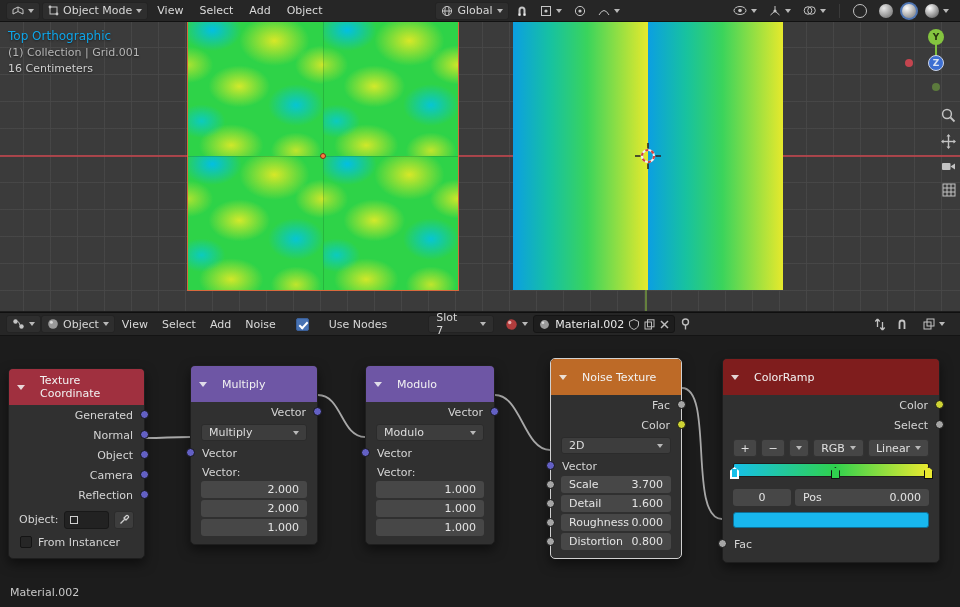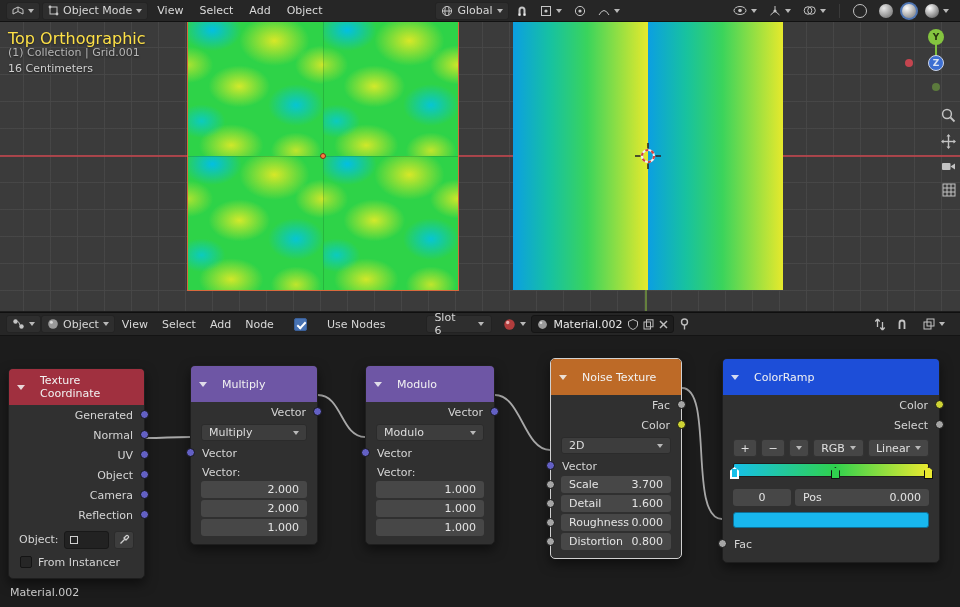--- a/index.html
+++ b/index.html
@@ -189,21 +189,21 @@
 
 <div class="viewport">
   <div class="vgrid"></div>
   <div class="yaxis"></div>
   <div class="xaxis"></div>
 
   <div class="plane plane-noise"></div>
   <div class="plane plane-grad"></div>
   <div class="origin-dot"></div>
 
-  <div class="vtext" style="top:7px;font-size:16px;color:#fde047">Top Orthographic</div>
+  <div class="vtext" style="top:7px;font-size:12px;color:#0ea5e9">Top Orthographic</div>
   <div class="vtext" style="top:24px;color:#b5b5b5">(1) Collection | Grid.001</div>
   <div class="vtext" style="top:40px;color:#cfcfcf">16 Centimeters</div>
 
   <div class="cursor3d">
     <svg width="26" height="26">
       <line x1="13" y1="0" x2="13" y2="5.5" stroke="#2b2b2b" stroke-width="1.6"></line>
       <line x1="13" y1="20.5" x2="13" y2="26" stroke="#2b2b2b" stroke-width="1.6"></line>
       <line x1="0" y1="13" x2="5.5" y2="13" stroke="#2b2b2b" stroke-width="1.6"></line>
       <line x1="20.5" y1="13" x2="26" y2="13" stroke="#2b2b2b" stroke-width="1.6"></line>
       <circle cx="13" cy="13" r="6" fill="none" stroke="#f2f2f2" stroke-width="2.2"></circle>
@@ -260,29 +260,29 @@
     <svg width="12" height="12">
         <circle cx="6" cy="6" r="4.8" fill="#9a9a9a"></circle>
         <circle cx="4.4" cy="4.2" r="1.5" fill="#d9d9d9"></circle>
       </svg>
     <span>Object</span>
     <span class="chev"></span>
   </div>
   <span class="menu">View</span>
   <span class="menu">Select</span>
   <span class="menu">Add</span>
-  <span class="menu">Node</span>
+  <span class="menu">Noise</span>
 
   <div class="hgrp" style="gap:20px;margin-left:8px">
     <span class="cb"></span>
     <span>Use Nodes</span>
   </div>
 
   <div class="slotbtn" style="margin-left:36px;width:66px;justify-content:space-between">
-    <span>Slot 6</span>
+    <span>Slot 7</span>
     <span class="chev"></span>
   </div>
 
   <div class="hgrp" style="margin-left:6px">
     <svg width="13" height="13">
         <circle cx="6.5" cy="6.5" r="5.2" fill="#b23d3d"></circle>
         <circle cx="4.7" cy="4.5" r="1.7" fill="#e8b0b0"></circle>
       </svg>
     <span class="chev"></span>
   </div>
@@ -347,24 +347,20 @@
   </div>
   <div class="nrow right">
       <span>Generated</span>
       <span class="sock out s-vec"></span>
     </div>
   <div class="nrow right">
       <span>Normal</span>
       <span class="sock out s-vec"></span>
     </div>
   <div class="nrow right">
-      <span>UV</span>
-      <span class="sock out s-vec"></span>
-    </div>
-  <div class="nrow right">
       <span>Object</span>
       <span class="sock out s-vec"></span>
     </div>
   <div class="nrow right">
       <span>Camera</span>
       <span class="sock out s-vec"></span>
     </div>
   <div class="nrow right">
       <span>Reflection</span>
       <span class="sock out s-vec"></span>
@@ -500,21 +496,21 @@
   <div class="prow">
       <span class="sock in s-gry"></span>
       <div class="nfield">
         <span>Distortion</span>
         <span>0.800</span>
       </div>
     </div>
 </div>
 
 <div class="node" style="left:722px;top:358px;width:218px;padding-bottom:8px">
-  <div class="nhead" style="background:#1d4ed8">
+  <div class="nhead" style="background:#7f1d1d">
     <span class="tri"></span>
     <span>ColorRamp</span>
   </div>
   <div class="nrow right">
       <span>Color</span>
       <span class="sock out s-yel"></span>
     </div>
   <div class="nrow right">
       <span>Select</span>
       <span class="sock out s-gry"></span>

